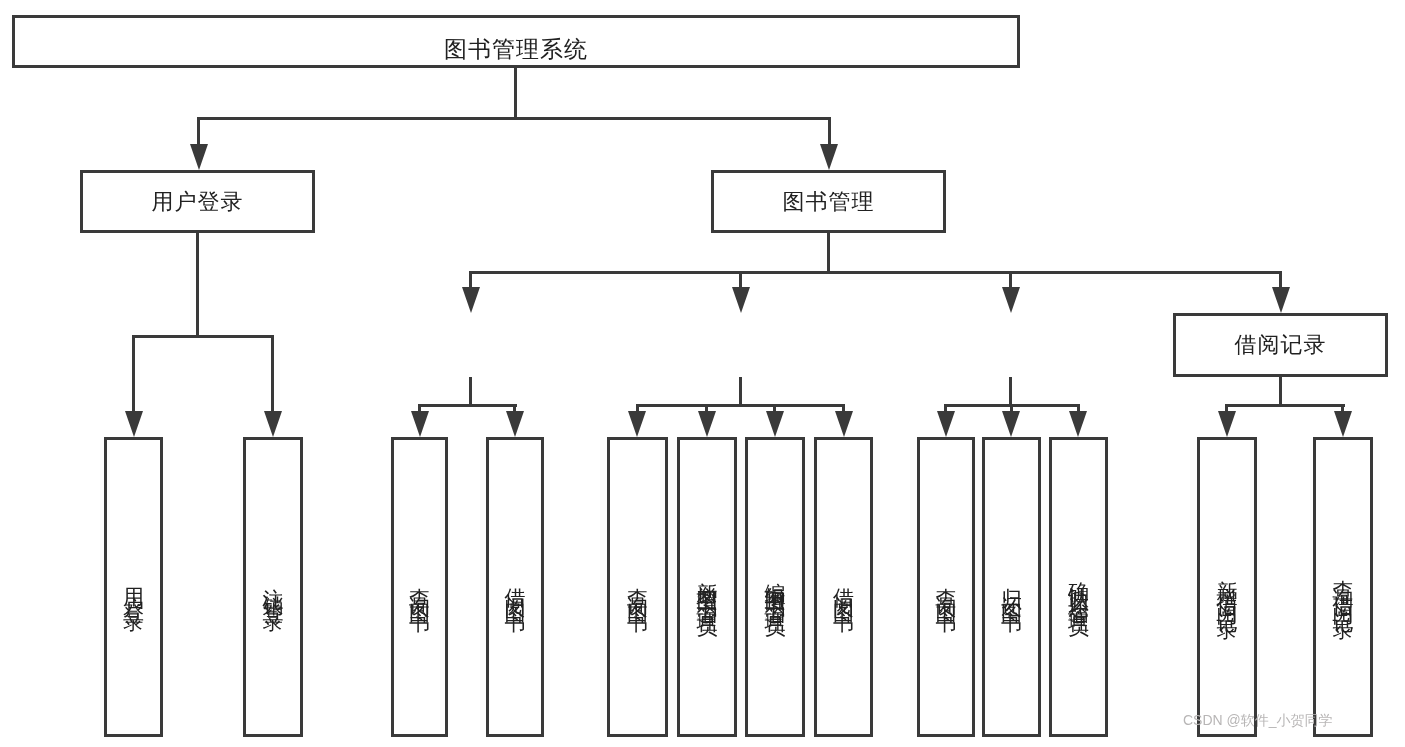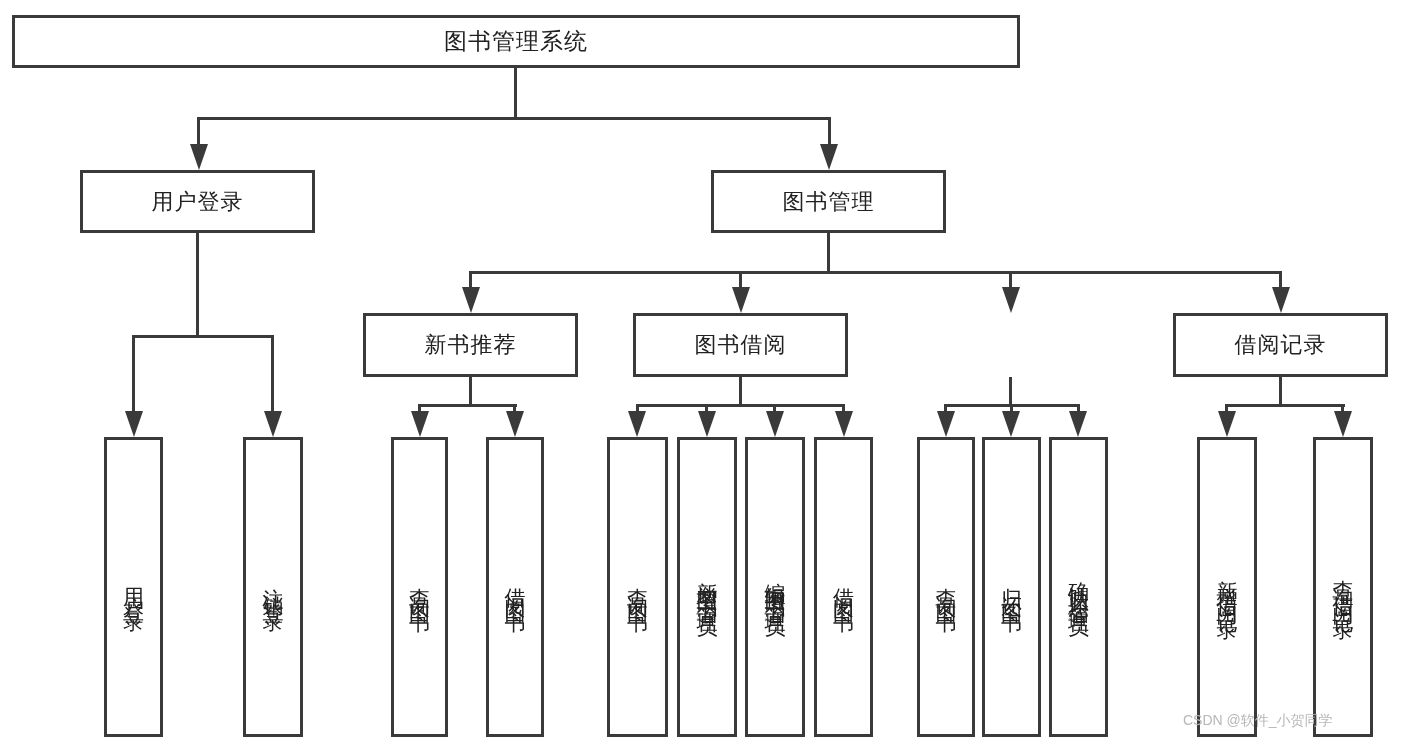--- a/index.html
+++ b/index.html
@@ -57,39 +57,33 @@
     font-size: 14px;
     color: #b8b6b6;
     white-space: nowrap;
   }
 </style>
 </head>
 <body>
 
 <div id="canvas">
 
-  <div class="box root" style="left:12px; top:15px; width:1008px; height:53px;">
+  <div class="box root" style="left:12px; top:15px; width:1008px; height:53px;align-items:flex-end;">
     <span class="hlabel">图书管理系统</span>
   </div>
 
   <div class="box" style="left:80px; top:170px; width:235px; height:63px;">
     <span class="hlabel">用户登录</span>
   </div>
 
   <div class="box" style="left:711px; top:170px; width:235px; height:63px;">
     <span class="hlabel">图书管理</span>
   </div>
 
-  <div class="box" style="left:363px; top:313px; width:215px; height:64px;">
-    <span class="hlabel">新书推荐</span>
-  </div>
-
-  <div class="box" style="left:633px; top:313px; width:215px; height:64px;">
-    <span class="hlabel">图书借阅</span>
-  </div>
+
 
 
   <div class="box" style="left:1173px; top:313px; width:215px; height:64px;">
     <span class="hlabel">借阅记录</span>
   </div>
 
   <div class="box" style="left:104px; top:437px; width:59px; height:300px;">
     <span class="vtext">用户登录</span>
   </div>
 

